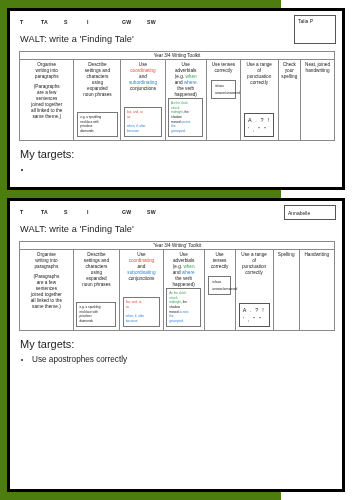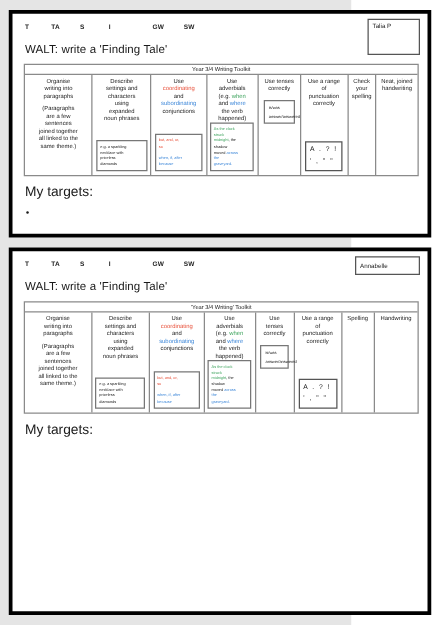--- a/index.html
+++ b/index.html
@@ -1,17 +1,17 @@
 <!DOCTYPE html>
 <html><head>
 <meta charset="utf-8">
 <style>
   html,body{margin:0;padding:0;background:#fff;}
   body{width:353px;height:500px;font-family:"Liberation Sans",sans-serif;color:#1a1a1a;overflow:hidden;}
-  .page{width:281px;height:500px;position:relative;background:#e5e5e5;}
+  .page{width:281px;height:500px;position:relative;background:#4d7c0f;}
 
   .sheet{position:absolute;left:7px;width:338px;border:3px solid #000;background:#fff;box-sizing:border-box;}
   .sheet-1{top:8px;height:182px;}
   .sheet-2{top:198px;height:294px;}
 
   .inner{padding:6px 8px 0 8px;position:relative;height:100%;box-sizing:border-box;}
 
   .codes{display:flex;gap:0;font-size:5.2px;font-weight:bold;letter-spacing:.2px;padding-left:2px;margin-top:2px;}
   .codes span{display:inline-block;}
   .c0{width:21px;}.c1{width:23px;}.c2{width:23px;}.c3{width:35px;}.c4{width:25px;}
@@ -319,16 +319,19 @@
           </div>
 
           <div class="col w8b">
             <div class="col-head">Handwriting</div>
           </div>
 
         </div>
       </div>
 
       <div class="targets">My targets:</div>
+      <ul class="bullets">
+        <li>Use apostrophes correctly</li>
+      </ul>
     </div>
   </div>
 
 </div>
 
 </body></html>

